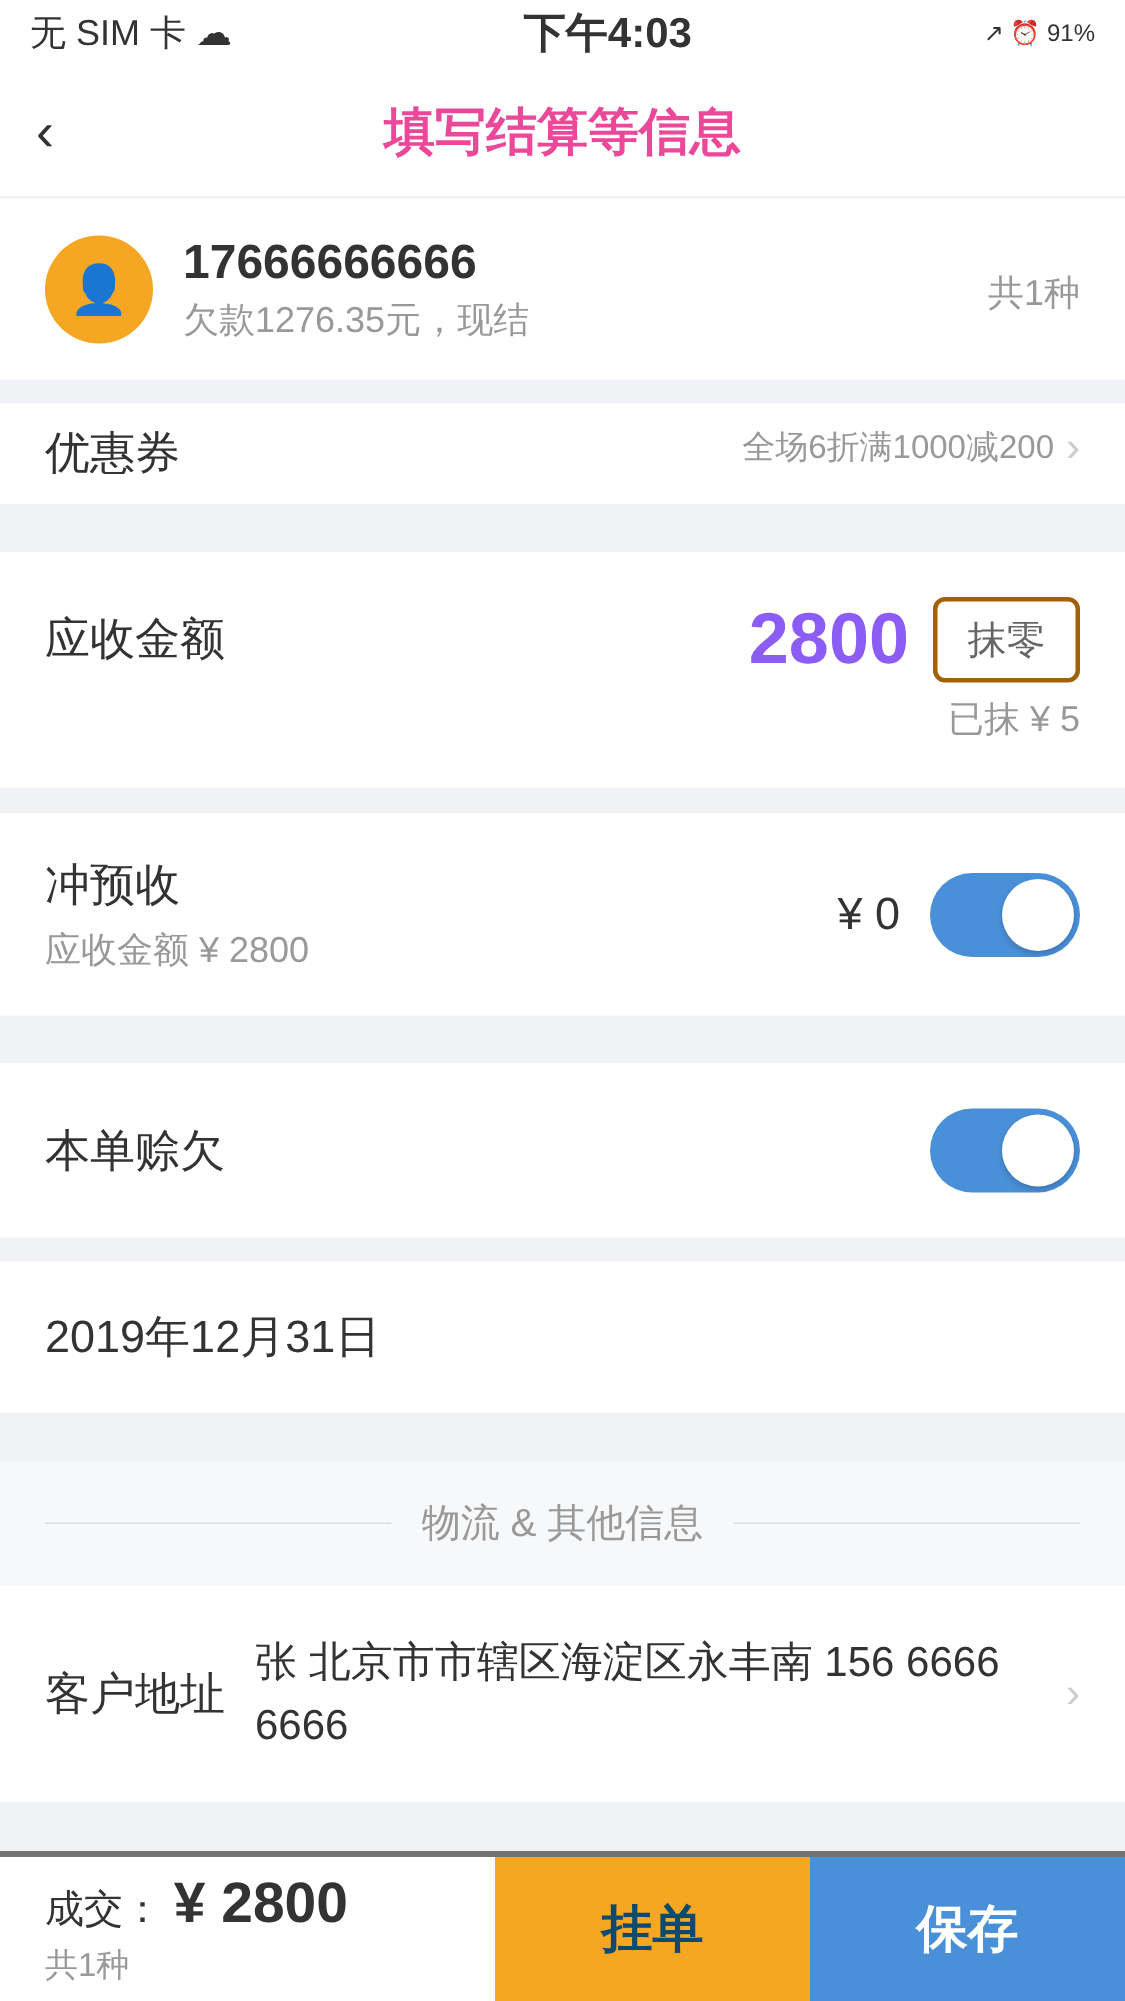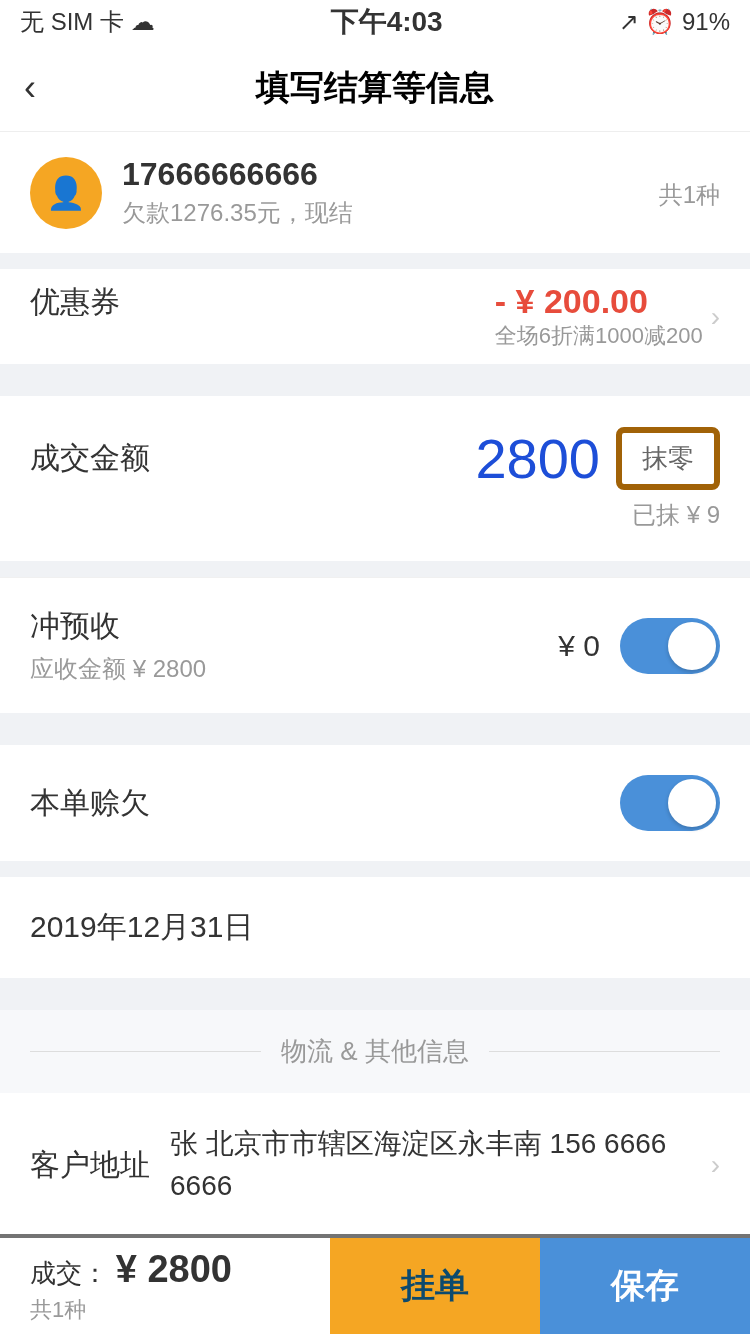--- a/index.html
+++ b/index.html
@@ -20,21 +20,21 @@
       background: #fff;
       display: flex;
       align-items: center;
       justify-content: space-between;
       padding: 0 20px;
       font-size: 24px;
       color: #333;
     }
     .status-left { display: flex; align-items: center; gap: 10px; }
     .status-center { font-size: 28px; font-weight: 600; }
-    .status-right { display: flex; align-items: center; gap: 8px; font-size: 24px; }
+    .status-right { display: flex; align-items: center; gap: 8px; font-size: 16px; }
 
     
     .nav-bar {
       height: 88px;
       background: #fff;
       display: flex;
       align-items: center;
       justify-content: center;
       position: relative;
       border-bottom: 1px solid #eee;
@@ -42,21 +42,21 @@
     .nav-back {
       position: absolute;
       left: 24px;
       font-size: 36px;
       color: #333;
       cursor: pointer;
     }
     .nav-title {
       font-size: 34px;
       font-weight: 600;
-      color: #000000;
+      color: #ec4899;
     }
 
     
     .card {
       background: #fff;
       margin-bottom: 16px;
     }
 
     
     .user-row {
@@ -107,23 +107,23 @@
       padding: 30px;
       margin-bottom: 16px;
     }
     .deal-row {
       display: flex;
       align-items: center;
       justify-content: space-between;
     }
     .deal-label { font-size: 30px; color: #333; }
     .deal-right { display: flex; align-items: center; gap: 16px; }
-    .deal-amount { font-size: 56px; color: #1d4ed8; font-weight: 400; }
+    .deal-amount { font-size: 48px; color: #8b5cf6; font-weight: 700; }
     .round-btn {
-      border: 6px solid #a16207;
+      border: 3px solid #a16207;
       border-radius: 8px;
       padding: 8px 20px;
       font-size: 26px;
       color: #666;
       background: #fff;
       cursor: pointer;
     }
     .deal-sub { font-size: 24px; color: #999; margin-top: 8px; text-align: right; }
 
     
@@ -310,38 +310,37 @@
     </div>
     <div class="user-right">
       <div class="total-count">共1种</div>
     </div>
   </div>
 
   <div class="coupon-row card">
     <div class="row-label">优惠券</div>
     <div class="coupon-right">
       <div>
-        <div class="coupon-amount">- ¥ 200.00</div>
         <div class="coupon-desc">全场6折满1000减200</div>
       </div>
       <span class="chevron-icon">›</span>
     </div>
   </div>
 
   <div class="section-divider"></div>
 
   <div class="deal-section card">
     <div class="deal-row">
-      <div class="deal-label">成交金额</div>
+      <div class="deal-label">应收金额</div>
       <div class="deal-right">
         <div class="deal-amount">2800</div>
         <button class="round-btn">抹零</button>
       </div>
     </div>
-    <div class="deal-sub">已抹  ¥ 9</div>
+    <div class="deal-sub">已抹  ¥ 5</div>
   </div>
 
   <div class="pre-receive-row card">
     <div class="pre-left">
       <div class="pre-label">冲预收</div>
       <div class="pre-sub">应收金额 ¥ 2800</div>
     </div>
     <div class="pre-right">
       <div class="pre-amount">¥ 0</div>
       <div class="toggle"></div>

